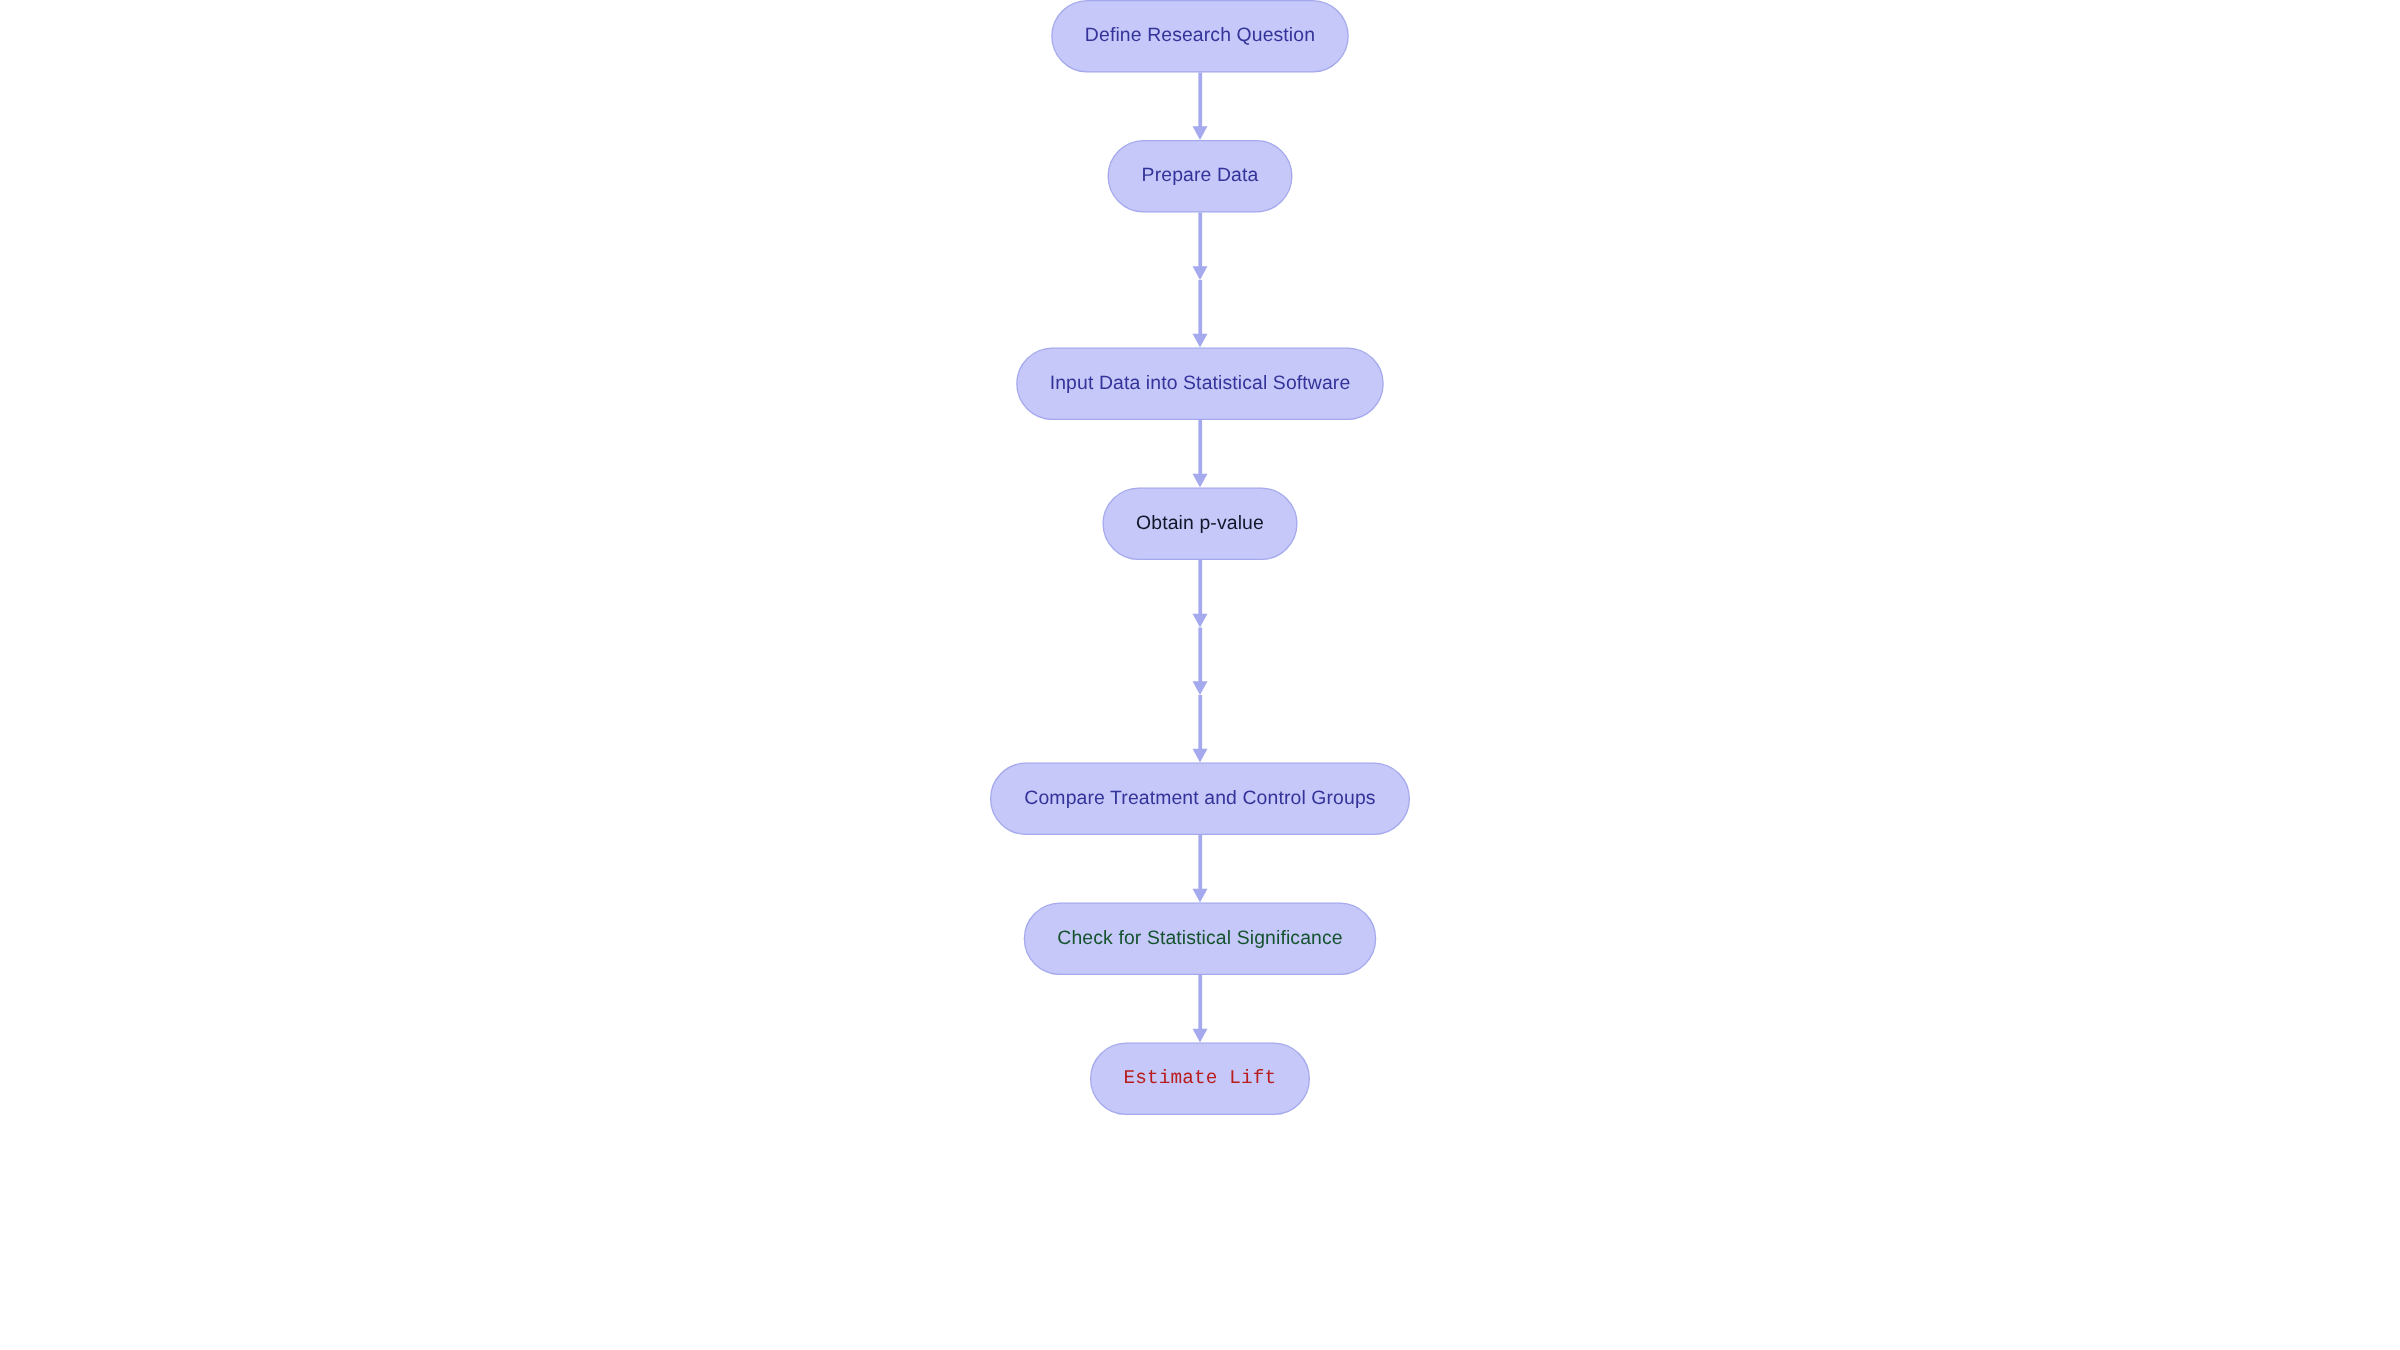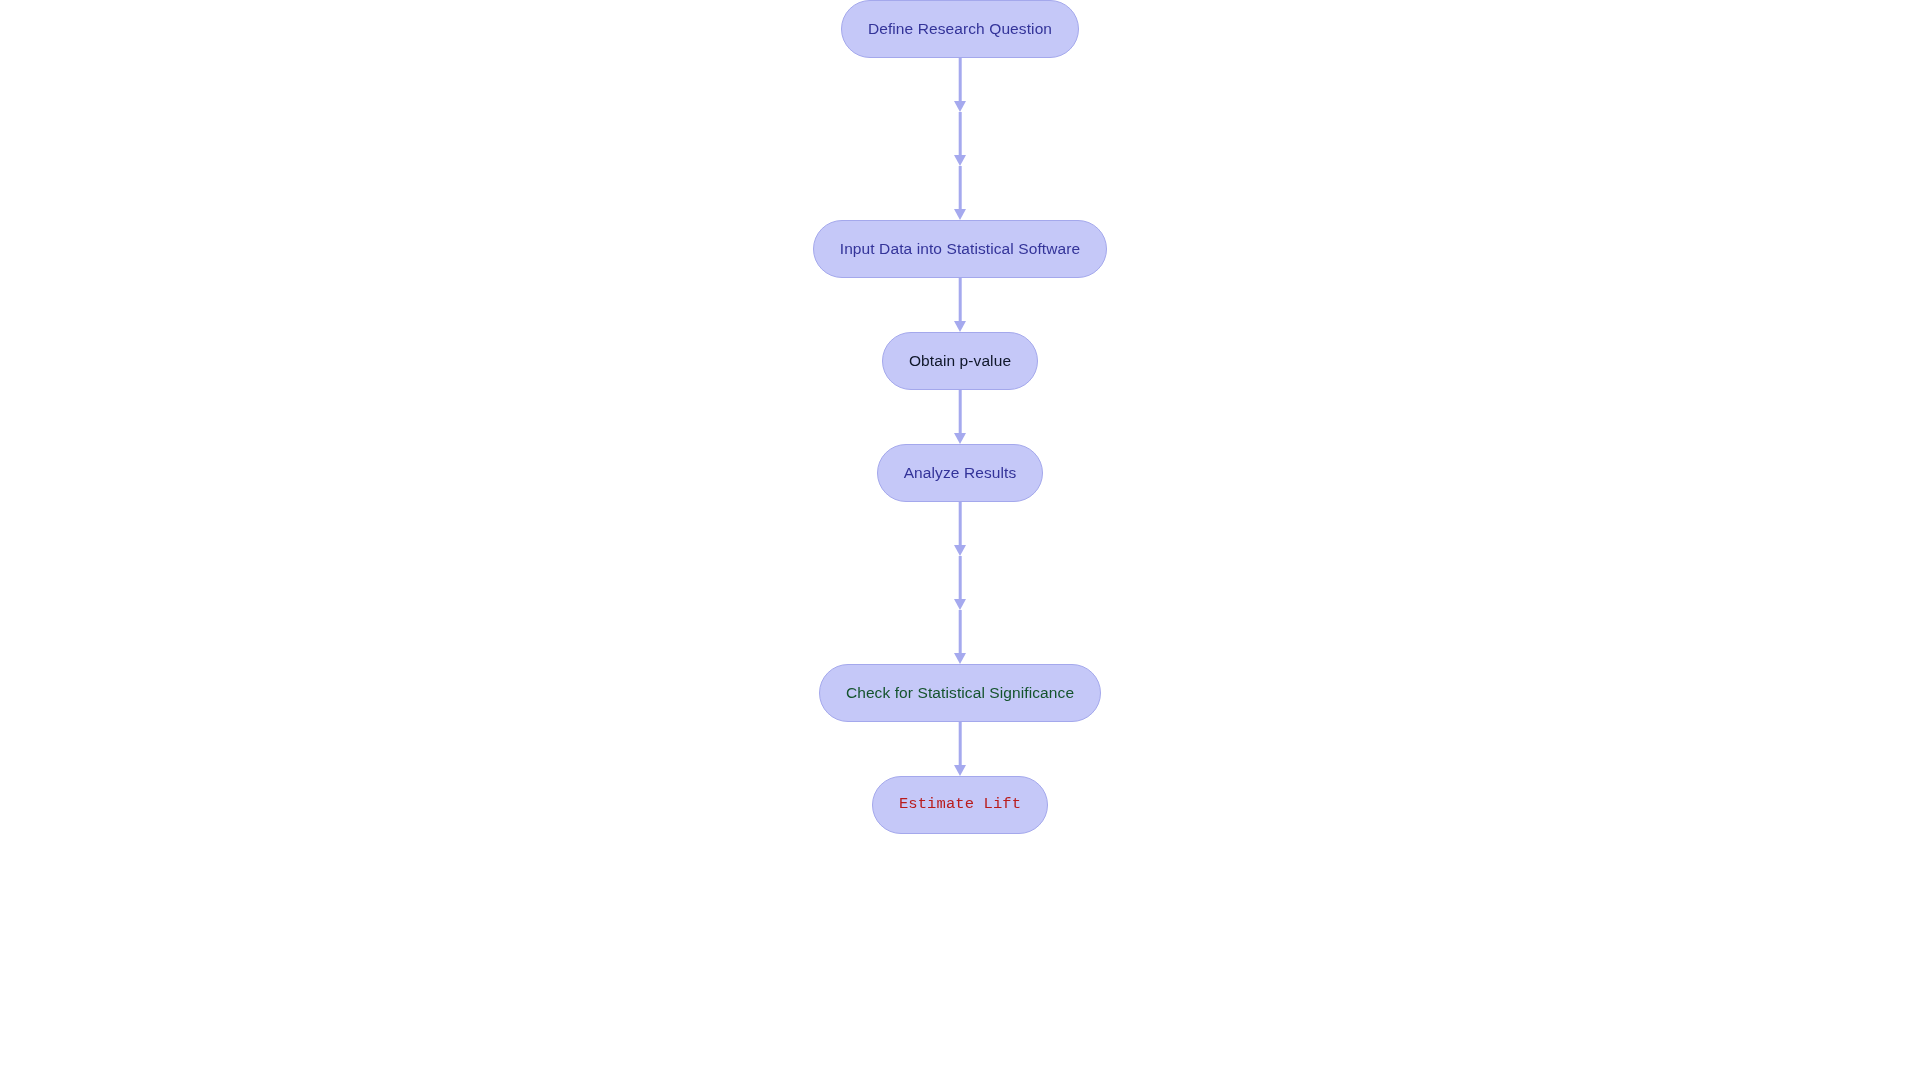--- a/index.html
+++ b/index.html
@@ -97,20 +97,25 @@
   <div class="flow-column" id="flow-column">
       <div class="flow-step">
         <div class="node" style="background: rgb(197, 200, 248); border-color: rgb(164, 168, 236);">
           <span class="node-label" style="color: rgb(51, 51, 153);">Define Research Question</span>
         </div>
       </div>
       <div class="connector">
         <div class="stem" style="background: rgb(165, 169, 238);"></div>
         <div class="arrowhead" style="border-top-color: rgb(165, 169, 238);"></div>
       </div>
+      <div class="flow-step">
+        <div class="node" style="background: rgb(197, 200, 248); border-color: rgb(164, 168, 236);">
+          <span class="node-label" style="color: rgb(51, 51, 153);">Prepare Data</span>
+        </div>
+      </div>
       <div class="connector">
         <div class="stem" style="background: rgb(165, 169, 238);"></div>
         <div class="arrowhead" style="border-top-color: rgb(165, 169, 238);"></div>
       </div>
       <div class="connector">
         <div class="stem" style="background: rgb(165, 169, 238);"></div>
         <div class="arrowhead" style="border-top-color: rgb(165, 169, 238);"></div>
       </div>
       <div class="flow-step">
         <div class="node" style="background: rgb(197, 200, 248); border-color: rgb(164, 168, 236);">
@@ -123,32 +128,32 @@
       </div>
       <div class="flow-step">
         <div class="node" style="background: rgb(197, 200, 248); border-color: rgb(164, 168, 236);">
           <span class="node-label" style="color: #0f172a;">Obtain p-value</span>
         </div>
       </div>
       <div class="connector">
         <div class="stem" style="background: rgb(165, 169, 238);"></div>
         <div class="arrowhead" style="border-top-color: rgb(165, 169, 238);"></div>
       </div>
-      <div class="flow-step">
-        <div class="node" style="background: rgb(197, 200, 248); border-color: rgb(164, 168, 236);">
-          <span class="node-label" style="color: rgb(51, 51, 153);">Analyze Results</span>
-        </div>
-      </div>
       <div class="connector">
         <div class="stem" style="background: rgb(165, 169, 238);"></div>
         <div class="arrowhead" style="border-top-color: rgb(165, 169, 238);"></div>
       </div>
       <div class="connector">
         <div class="stem" style="background: rgb(165, 169, 238);"></div>
         <div class="arrowhead" style="border-top-color: rgb(165, 169, 238);"></div>
+      </div>
+      <div class="flow-step">
+        <div class="node" style="background: rgb(197, 200, 248); border-color: rgb(164, 168, 236);">
+          <span class="node-label" style="color: rgb(51, 51, 153);">Compare Treatment and Control Groups</span>
+        </div>
       </div>
       <div class="connector">
         <div class="stem" style="background: rgb(165, 169, 238);"></div>
         <div class="arrowhead" style="border-top-color: rgb(165, 169, 238);"></div>
       </div>
       <div class="flow-step">
         <div class="node" style="background: rgb(197, 200, 248); border-color: rgb(164, 168, 236);">
           <span class="node-label" style="color: #14532d;">Check for Statistical Significance</span>
         </div>
       </div>

